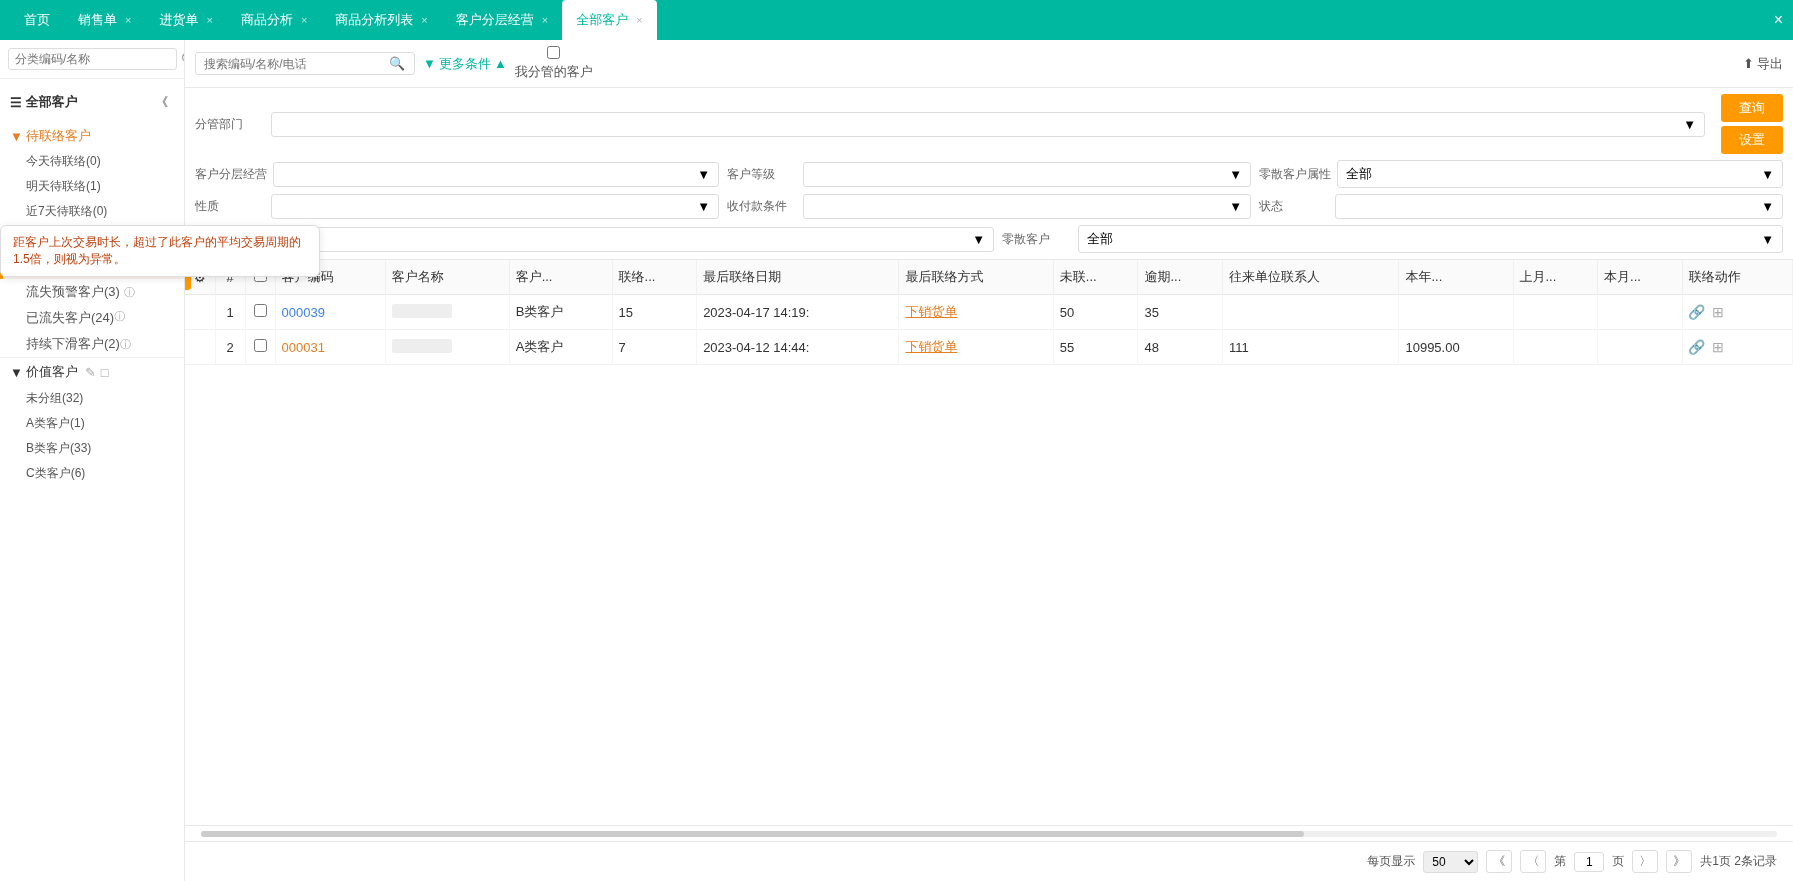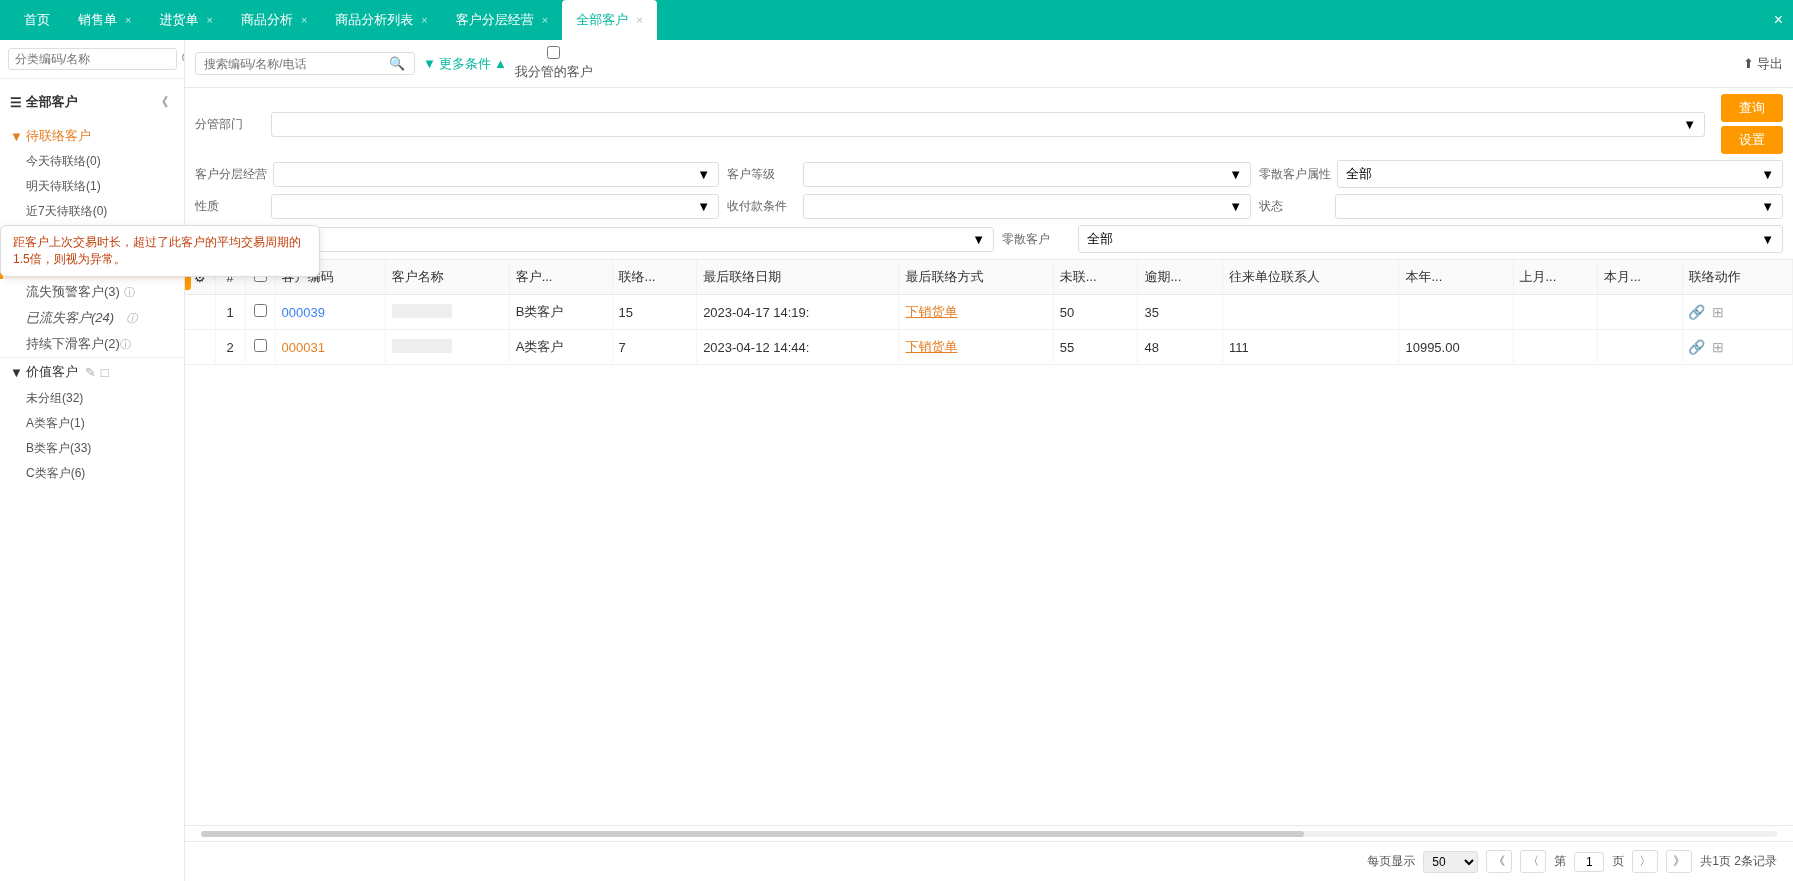--- a/index.html
+++ b/index.html
@@ -241,21 +241,21 @@
 
       <div class="tooltip-box">距客户上次交易时长，超过了此客户的平均交易周期的1.5倍，则视为异常。</div>
       <div class="tree-item active" style="padding-left:26px; display:flex; align-items:center; gap:4px; color:#e67e22; font-size:12px; border-left:3px solid #f90;">
         <span>回购异常客户(2)</span>
         <span style="color:#aaa; font-size:11px;">ⓘ</span>
       </div>
       <div class="tree-item" style="display:flex; align-items:center; gap:4px;">
         <span>流失预警客户(3)</span>
         <span style="color:#aaa; font-size:11px;">ⓘ</span>
       </div>
-      <div class="tree-item" style="display:flex; align-items:center; gap:12px;font-style:italic;">
+      <div class="tree-item" style="display:flex; gap:0;">
         <span>已流失客户(24)</span>
         <span style="color:#aaa; font-size:11px;">ⓘ</span>
       </div>
       <div class="tree-item" style="display:flex; align-items:center; gap:0;">
         <span>持续下滑客户(2)</span>
         <span style="color:#aaa; font-size:11px;">ⓘ</span>
       </div>
       <div class="tree-group-header">
         <span>▼</span>
         <span>价值客户</span>

